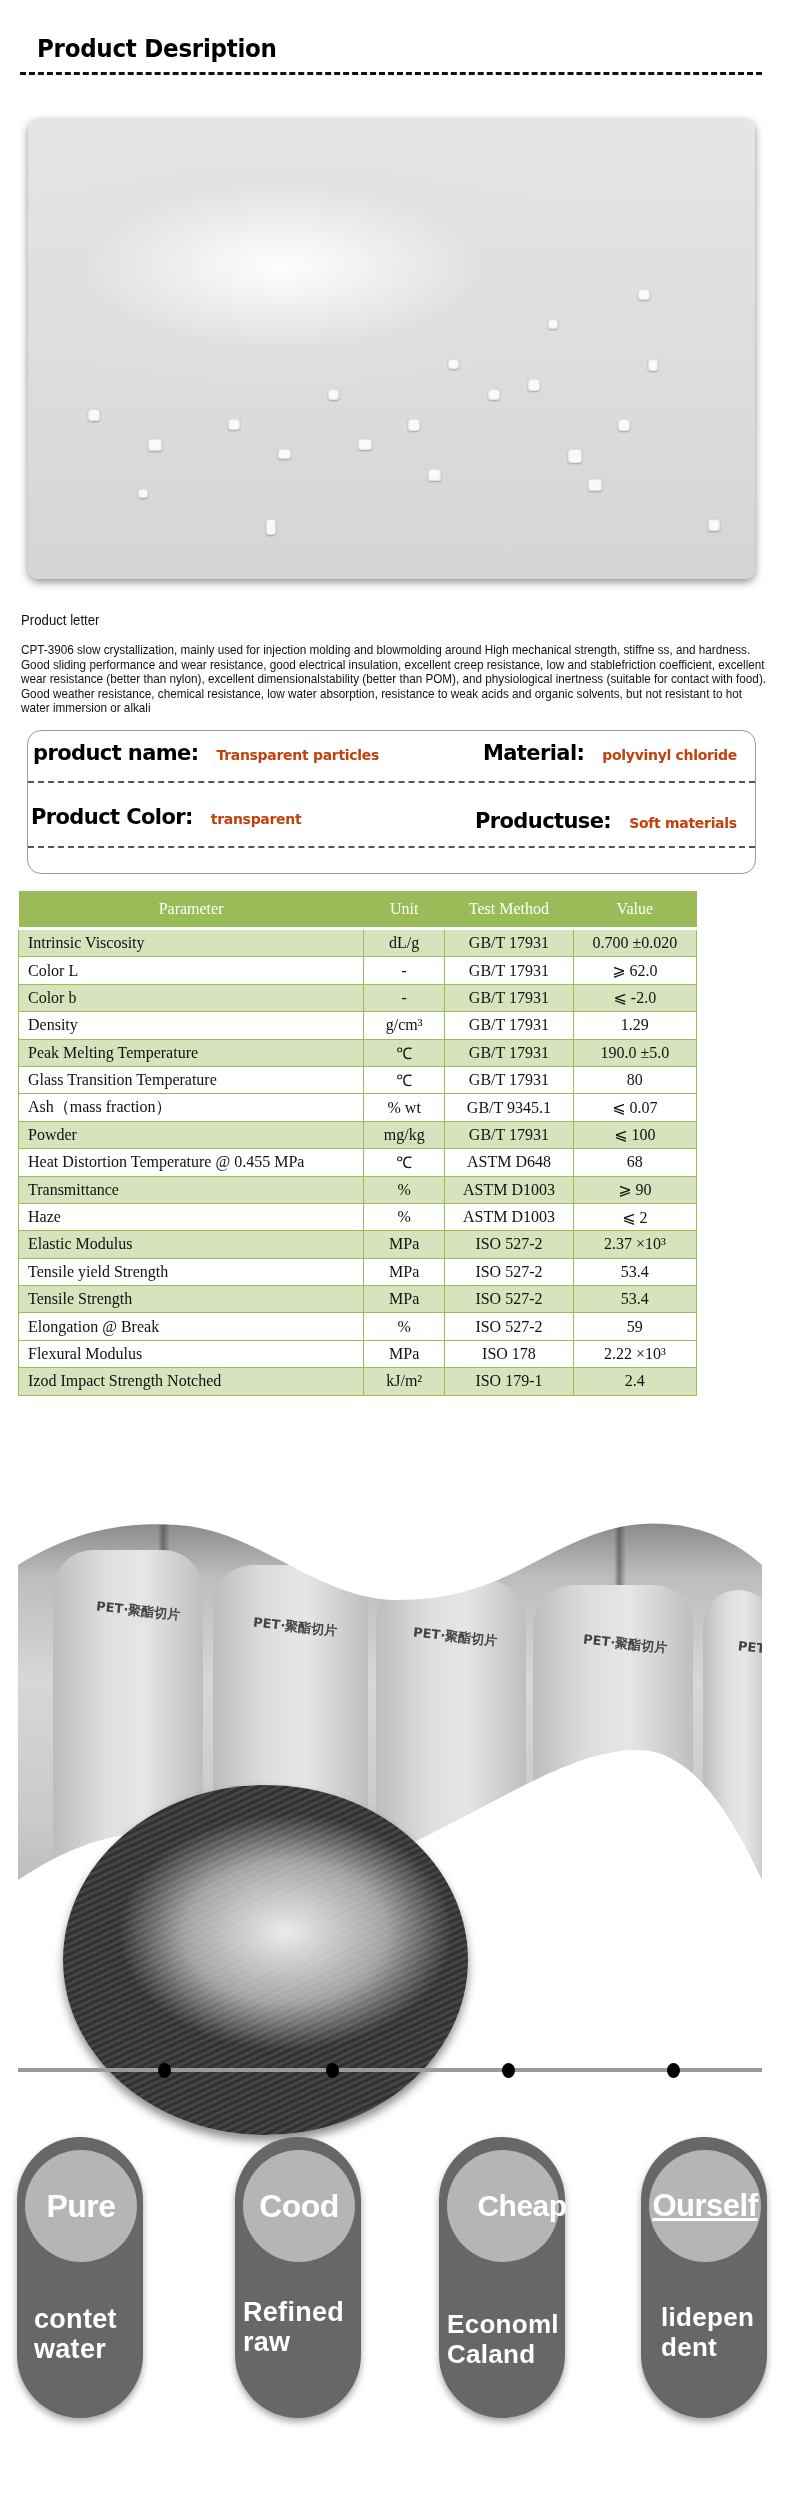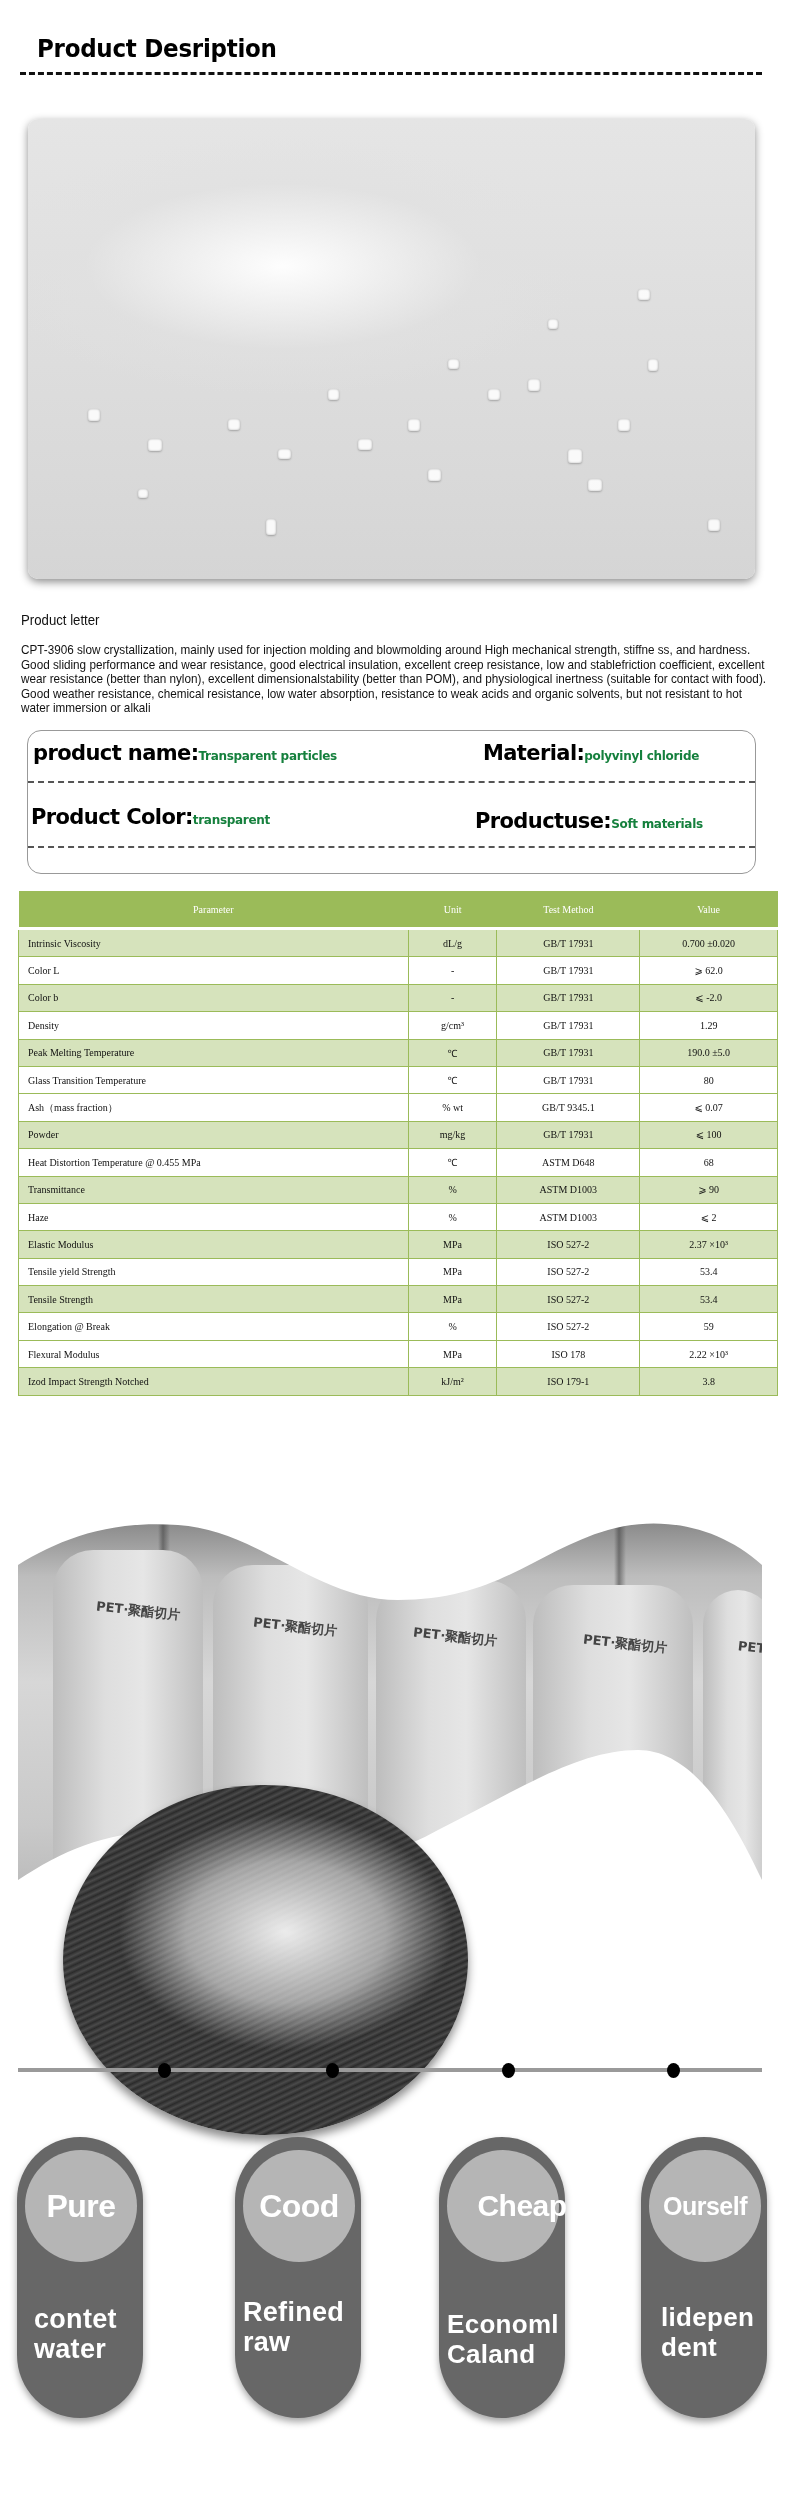--- a/index.html
+++ b/index.html
@@ -15,24 +15,24 @@
             linear-gradient(180deg,#e5e5e5 0%, #dcdcdc 60%, #d5d5d5 100%); }
   .hero .pellet { position:absolute; border-radius:3px; background:rgba(255,255,255,0.85); box-shadow:0 1px 2px rgba(0,0,0,0.25), inset 0 0 2px rgba(140,140,140,0.7); }
 
   .letter-head { position:absolute; left:21px; top:611px; font-size:15px; color:#111; transform:scaleX(0.88); transform-origin:left; }
   .letter-body { position:absolute; left:21px; top:643px; width:860px; font-size:13.4px; line-height:14.6px; color:#111; transform:scaleX(0.875); transform-origin:left top; }
 
   .info-box { position:absolute; left:27px; top:730px; width:727px; height:142px; border:1.5px solid #999; border-radius:14px; }
   .info-row { position:absolute; left:0; width:100%; height:32px; }
   .info-item { position:absolute; white-space:nowrap; }
   .info-label { font-family:"DejaVu Sans", sans-serif; font-weight:bold; color:#000; font-size:21px; letter-spacing:-0.6px; }
-  .info-value { font-family:"DejaVu Sans", sans-serif; font-weight:bold; color:#15803d; font-size:12px; letter-spacing:-0.3px; margin-left:0; }
+  .info-value { font-family:"DejaVu Sans", sans-serif; font-weight:bold; color:#c2410c; font-size:14px; letter-spacing:-0.3px; margin-left:18px; }
   .info-dash { position:absolute; left:0; width:100%; border-top:2.5px dashed #555; }
 
-  table.spec { position:absolute; left:18px; top:891px; width:760px; border-collapse:collapse; font-family:"Liberation Serif", serif; font-size:10px; color:#111; }
+  table.spec { position:absolute; left:18px; top:891px; width:679px; border-collapse:collapse; font-family:"Liberation Serif", serif; font-size:16px; color:#111; }
   table.spec th { background:#9bbb59; color:#fff; font-weight:normal; height:34px; text-align:center; border:none; border-bottom:3px solid #fff; }
   table.spec td { height:26.4px; border:1px solid #9bbb59; text-align:center; padding:0; }
   table.spec td.param { text-align:left; padding-left:9px; }
   table.spec tr.odd td { background:#d6e3bc; }
   table.spec tr.even td { background:#ffffff; }
   .col-param{width:382px} .col-unit{width:87px} .col-method{width:140px} .col-value{width:135px}
 
   .warehouse { position:absolute; left:18px; top:1490px; width:744px; height:480px; overflow:hidden; }
   .warehouse .bg { position:absolute; left:0; top:0; width:100%; height:100%;
      background:
@@ -218,21 +218,21 @@
       <tr class="even">
         <td class="param">Flexural Modulus</td>
         <td>MPa</td>
         <td>ISO 178</td>
         <td>2.22 ×10³</td>
       </tr>
       <tr class="odd">
         <td class="param">Izod Impact Strength Notched</td>
         <td>kJ/m²</td>
         <td>ISO 179-1</td>
-        <td>3.8</td>
+        <td>2.4</td>
       </tr>
     </tbody>
 </table>
 
 <div class="warehouse">
   <div class="bg"></div>
   <div class="bag" style="left:35px;top:60px;width:150px;height:330px;"></div>
   <div class="bag" style="left:195px;top:75px;width:155px;height:330px;"></div>
   <div class="bag" style="left:358px;top:90px;width:150px;height:330px;"></div>
   <div class="bag" style="left:515px;top:95px;width:160px;height:330px;"></div>
@@ -279,19 +279,19 @@
   <div class="pill-circle">
       <span class="pill-head" style="font-size:30px;margin-left:38px;">Cheap</span>
     </div>
   <div class="pill-body" style="left:8px;top:172px;font-size:26px;">
     <div>Economl</div>
     <div>Caland</div>
   </div>
 </div>
 <div class="pill" style="left:641px;">
   <div class="pill-circle">
-      <span class="pill-head" style="font-size:25px;">Ourself</span>
+      <span class="pill-head" style="font-size:31px;text-decoration:underline;">Ourself</span>
     </div>
   <div class="pill-body" style="left:20px;top:165px;font-size:26px;">
     <div>lidepen</div>
     <div>dent</div>
   </div>
 </div>
 
 </body></html>

